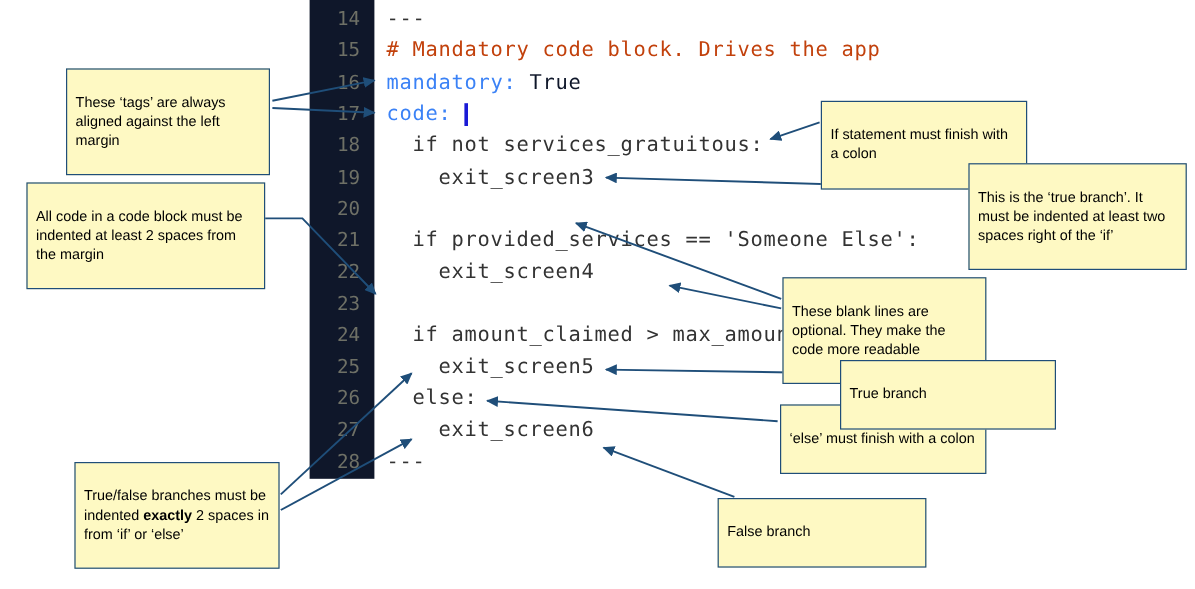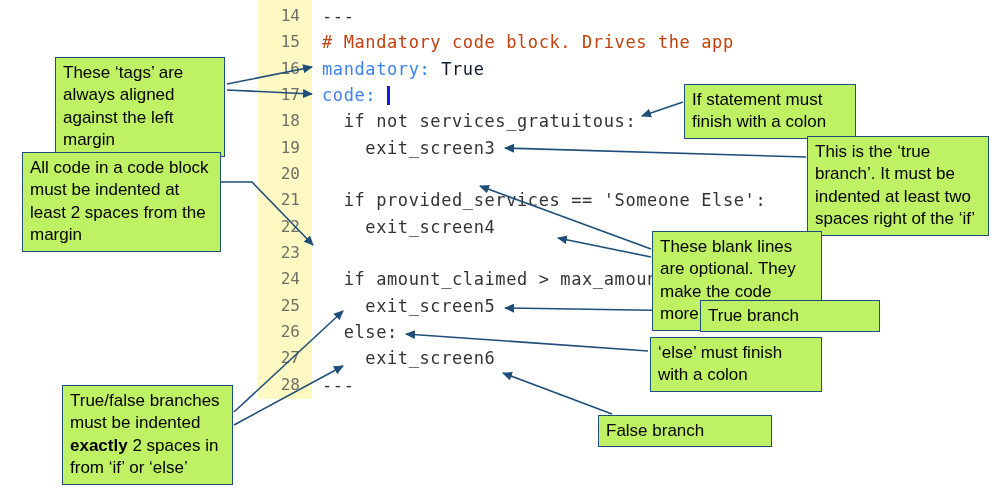--- a/index.html
+++ b/index.html
@@ -2,39 +2,39 @@
 <html><head>
 <meta charset="utf-8">
 <style>
   * { margin:0; padding:0; box-sizing:border-box; }
   html,body { width:996px; height:491px; }
   body { background:#ffffff; font-family:"Liberation Sans", sans-serif; position:relative; overflow:hidden; }
 
   .stage { position:absolute; inset:0; }
 
   
-  .gutter { position:absolute; left:258px; top:0; width:54px; height:399px; background:#fef9c3; padding-top:3px; }
+  .gutter { position:absolute; left:258px; top:0; width:54px; height:399px; background:#0f172a; padding-top:3px; }
   .gutter-line { height:26.35px; line-height:26.35px; text-align:right; padding-right:12px;
                  font-family:"DejaVu Sans Mono", monospace; font-size:16px; color:#6e7066; }
   .code { position:absolute; left:322px; top:3px; }
   .code-line { height:26.35px; line-height:26.35px; white-space:pre;
                font-family:"DejaVu Sans Mono", monospace; font-size:17px; letter-spacing:0.6px; color:#333; }
   .tok-plain   { color:#333333; }
   .tok-comment { color:#c2410c; }
   .tok-key     { color:#3b82f6; }
   .tok-value   { color:#0f172a; }
   .cursor { display:inline-block; width:2.5px; height:19px; background:#1a1ad6; vertical-align:text-bottom; }
 
   
   .arrows { position:absolute; left:0; top:0; width:996px; height:491px; pointer-events:none; }
   .arrow { stroke:#1f4e79; stroke-width:1.6; fill:none; }
 
   
-  .callout { position:absolute; background:#bef264; border:1.6px solid #1f4e79;
-             padding:4px 7px; font-size:17px; line-height:1.32; color:#000000; z-index:5; }
+  .callout { position:absolute; background:#fef9c3; border:1.6px solid #1f4e79;
+             padding:20px 7px; font-size:12px; line-height:1.32; color:#000000; z-index:5; }
   .c-tags        { left:55px;  top:57px;  width:170px; }
   .c-indent2     { left:22px;  top:152px; width:199px; }
   .c-ifcolon     { left:684px; top:84px;  width:172px; }
   .c-truedetail  { left:807px; top:136px; width:182px; }
   .c-blank       { left:652px; top:231px; width:170px; }
   .c-truebranch  { left:700px; top:300px; width:180px; }
   .c-elsecolon   { left:650px; top:337px; width:172px; }
   .c-falsebranch { left:598px; top:415px; width:174px; }
   .c-exact       { left:62px;  top:385px; width:171px; }
 </style>

